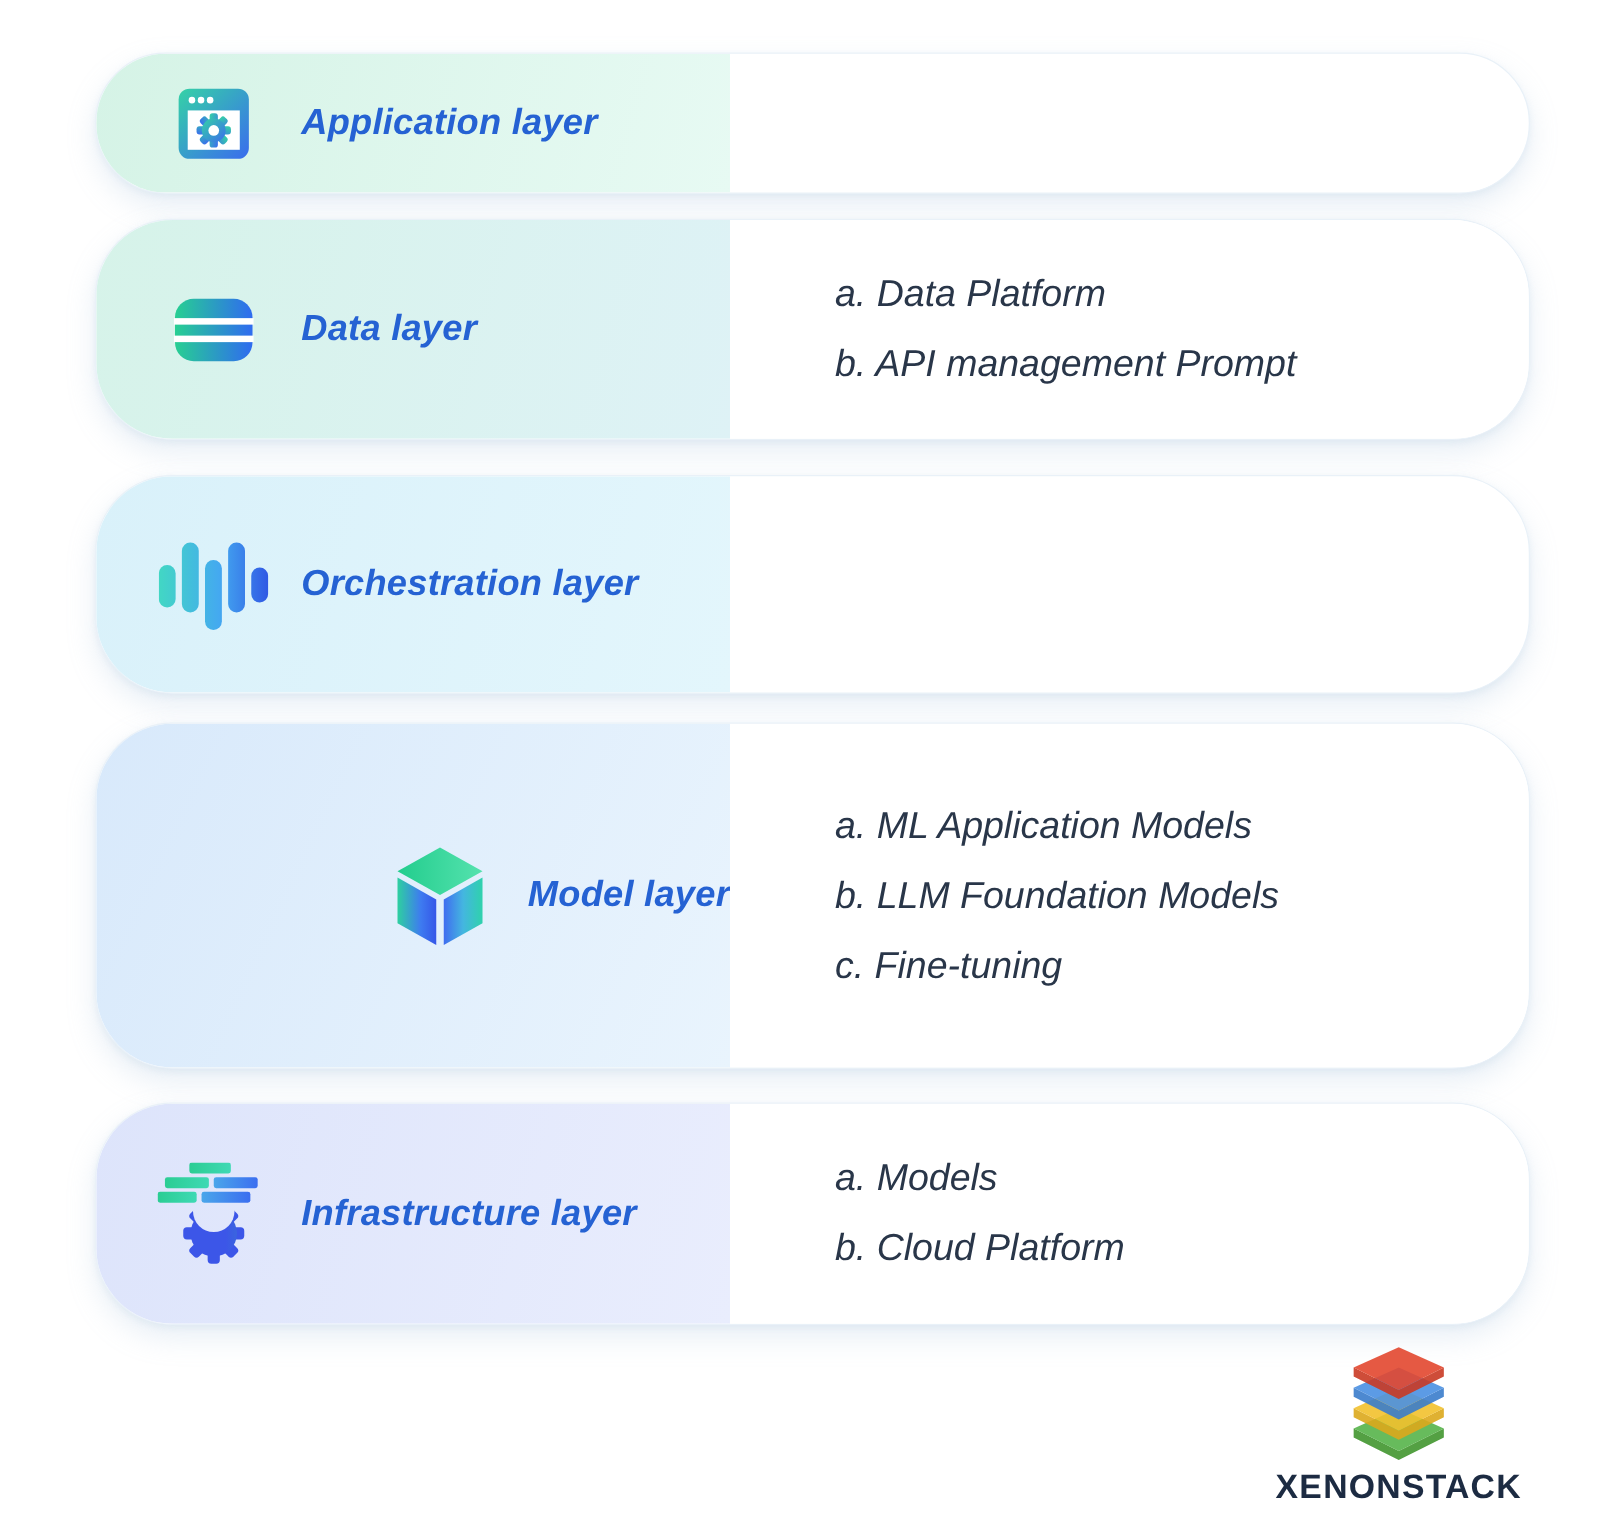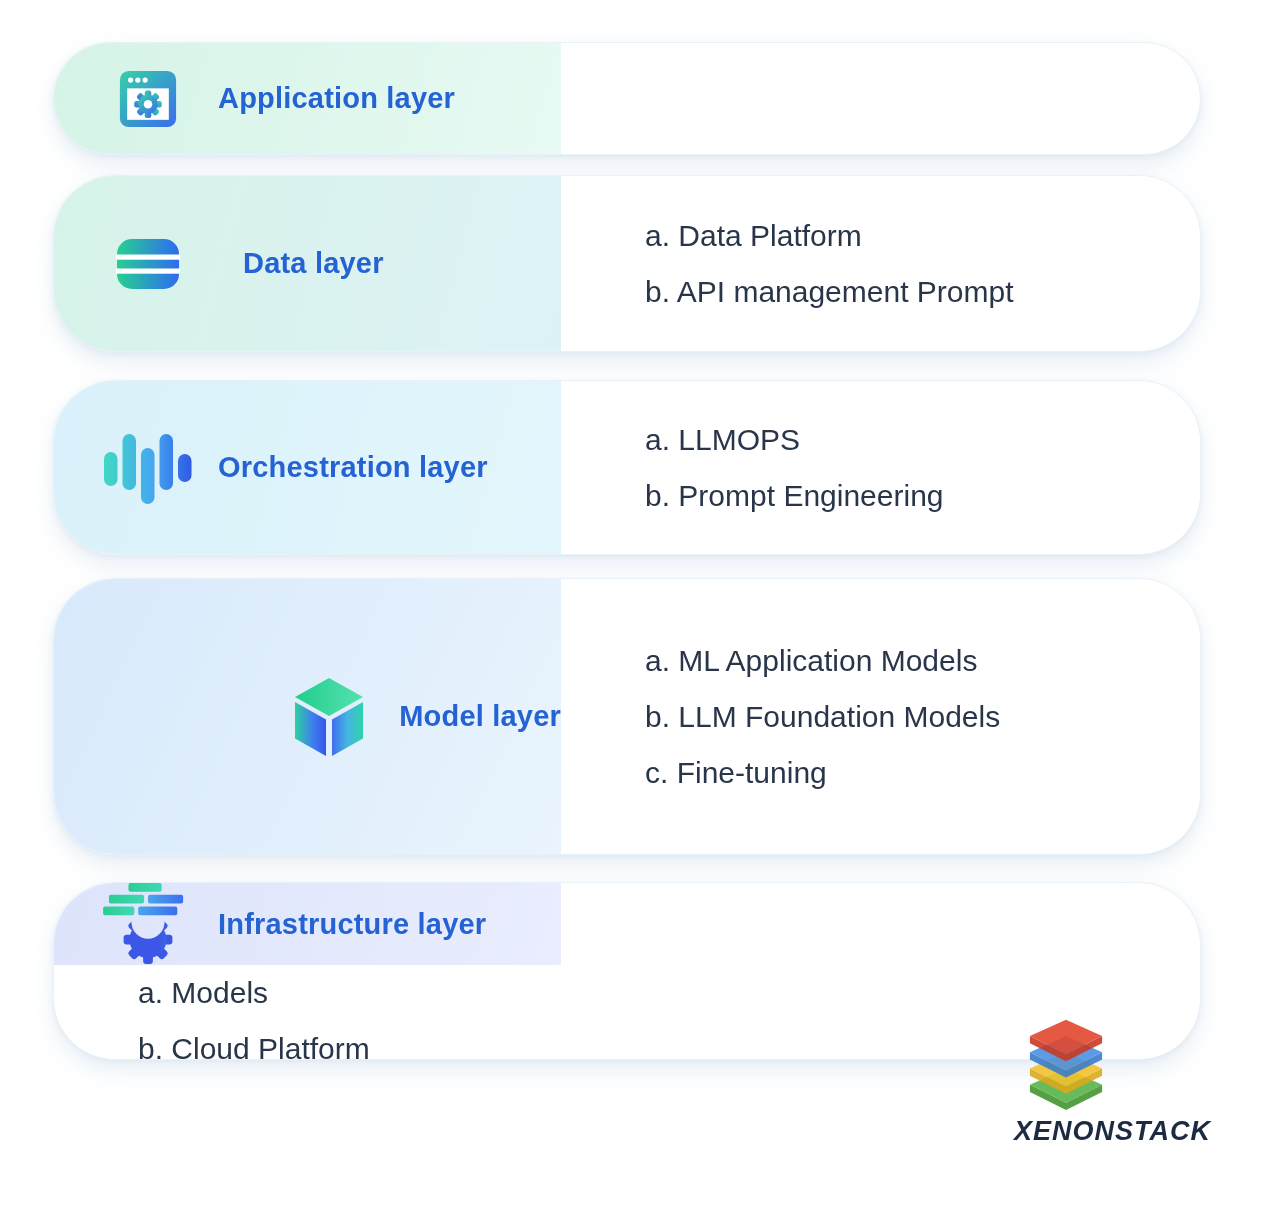--- a/index.html
+++ b/index.html
@@ -1,39 +1,39 @@
 <!DOCTYPE html>
 <html><head>
 <meta charset="utf-8">
 <style>
   html,body{margin:0;padding:0;background:#ffffff;}
   .page{position:relative;width:1280px;height:1229px;background:#ffffff;
         font-family:"Liberation Sans", sans-serif;overflow:hidden;}
-  .stack{position:absolute;left:53px;top:42px;width:1148px;}
+  .stack{position:absolute;left:76px;top:42px;width:1148px;font-style:italic;}
   .row{display:flex;box-sizing:border-box;border-radius:62px;overflow:hidden;
        background:#ffffff;border:1px solid #e9f1f8;
        box-shadow:0 10px 22px rgba(163,192,220,0.25), 0 2px 5px rgba(170,198,224,0.18);}
   .r0{height:113px;}
   .r1{height:177px;margin-top:20px;}
   .r2{height:175px;margin-top:28px;}
   .r3{height:277px;margin-top:23px;}
-  .r4{height:178px;margin-top:27px;flex-direction:column;}
+  .r4{height:178px;margin-top:27px;}
   .left{width:507px;flex:none;display:flex;align-items:center;padding-left:46px;box-sizing:border-box;}
   .bg0{background:linear-gradient(105deg,#d5f3e6 0%,#e7faf3 100%);}
-  .bg1{background:linear-gradient(105deg,#d6f3e9 0%,#def2f6 100%);gap:25px;}
+  .bg1{background:linear-gradient(105deg,#d6f3e9 0%,#def2f6 100%);}
   .bg2{background:linear-gradient(105deg,#d9f1fa 0%,#e3f6fc 100%);text-align:center;}
   .bg3{background:linear-gradient(115deg,#d8e9fb 0%,#e9f4fd 100%);justify-content:flex-end;}
   .bg4{background:linear-gradient(105deg,#dde4fb 0%,#e9edfd 100%);}
   .iconbox{width:96px;flex:none;display:flex;align-items:center;justify-content:center;}
   .title{font-size:29px;font-weight:bold;color:#2562d3;margin-left:22px;letter-spacing:0.2px;white-space:nowrap;}
   .right{flex:1;background:#ffffff;display:flex;flex-direction:column;justify-content:center;
          padding-left:84px;box-sizing:border-box;}
   .item{font-size:30px;line-height:56px;color:#293649;white-space:nowrap;}
-  .logo{position:absolute;right:56px;top:1018px;width:210px;display:flex;
-        flex-direction:column;font-style:italic;}
+  .logo{position:absolute;right:56px;top:1076px;width:210px;display:flex;
+        flex-direction:column;align-items:center;}
   .logo-mark{width:104px;height:92px;}
   .logo-text{margin-top:6px;font-size:27px;font-weight:bold;color:#1c2b42;letter-spacing:1px;}
 </style>
 </head>
 <body>
 
 <div class="page">
   <div class="stack">
 
     <div class="row r0">
@@ -105,24 +105,20 @@
               <rect x="0" y="26" width="13.5" height="34" rx="6.75"></rect>
               <rect x="18.5" y="8" width="13.5" height="56" rx="6.75"></rect>
               <rect x="37" y="22" width="13.5" height="56" rx="6.75"></rect>
               <rect x="55.5" y="8" width="13.5" height="56" rx="6.75"></rect>
               <rect x="74" y="28" width="13.5" height="28" rx="6.75"></rect>
             </g>
           </svg>
         </span>
         <span class="title">Orchestration layer</span>
       </div>
-      <div class="right">
-        <div class="item">a. LLMOPS</div>
-        <div class="item">b. Prompt Engineering</div>
-      </div>
     </div>
 
     <div class="row r3">
       <div class="left bg3">
         <span class="iconbox">
           <svg width="76" height="82" viewBox="0 0 76 82">
             <defs>
               <linearGradient id="gcubetop" x1="0" y1="0" x2="1" y2="0">
                 <stop offset="0" stop-color="#22cd8d"></stop>
                   <stop offset="1" stop-color="#55e2ae"></stop>

